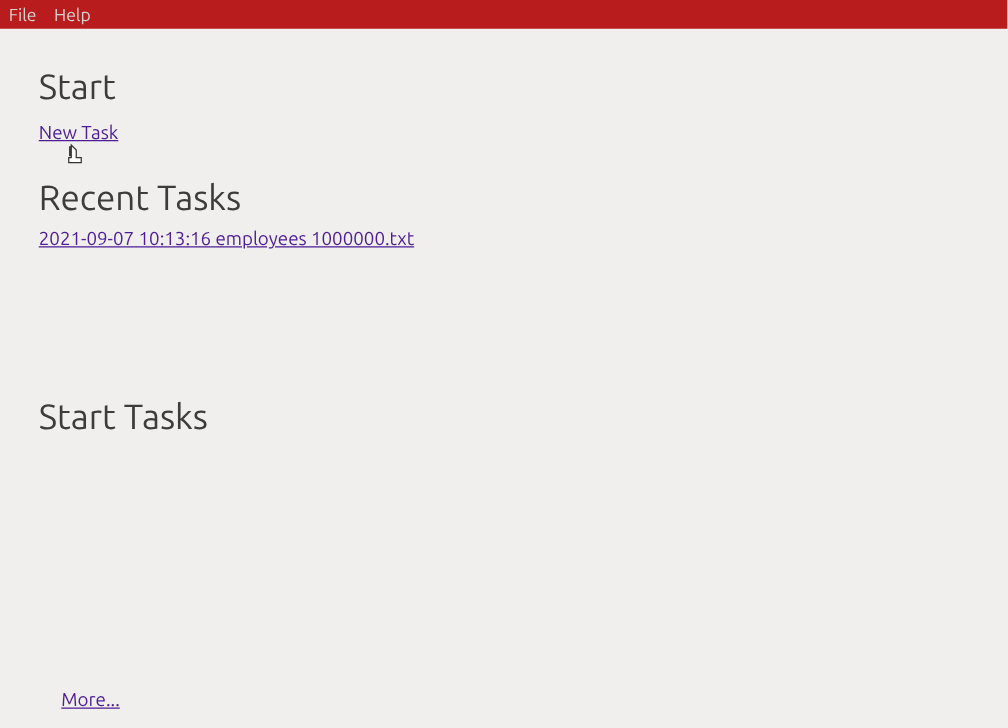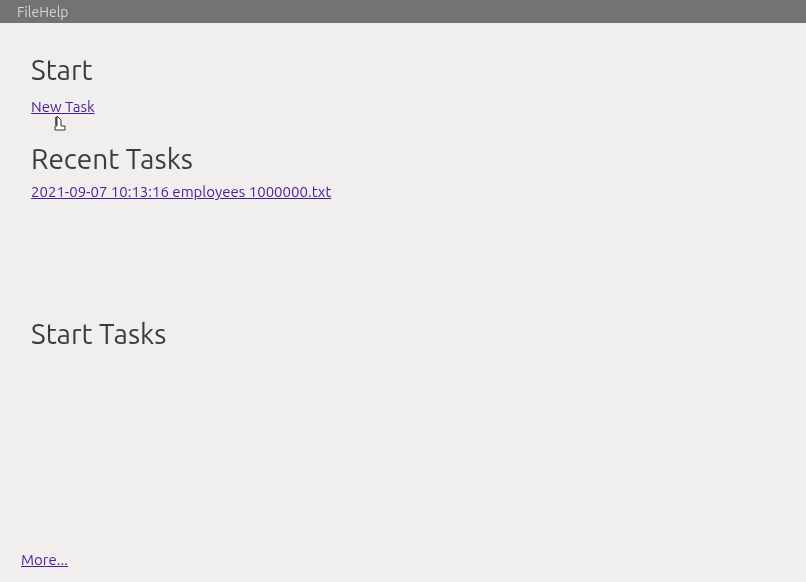--- a/index.html
+++ b/index.html
@@ -9,25 +9,26 @@
     }
     body {
       width: 806px;
       height: 582px;
       font-family: Ubuntu, "Segoe UI", sans-serif;
       background: #f0efed;
       color: #3c3c3c;
       overflow: hidden;
     }
     .menubar {
-      background: #737373;
+      background: #b91c1c;
       height: 23px;
       display: flex;
       align-items: center;
-      padding: 0 17px;
+      padding: 0 7px;
+      gap: 14px;
     }
     .menubar-item {
       color: #d7d3d0;
       font-size: 14px;
       cursor: pointer;
     }
     .content {
       padding: 31px 31px 0 31px;
     }
     h1 {
@@ -48,21 +49,21 @@
       text-decoration: underline;
       font-size: 15px;
       cursor: pointer;
       display: inline-block;
     }
     .link-row {
       margin-bottom: 10px;
     }
     .more-link {
       position: absolute;
-      left: 21px;
+      left: 49px;
       top: 551px;
     }
     .cursor {
       position: absolute;
       left: 51px;
       top: 114px;
       pointer-events: none;
     }
   </style>
 </head>

